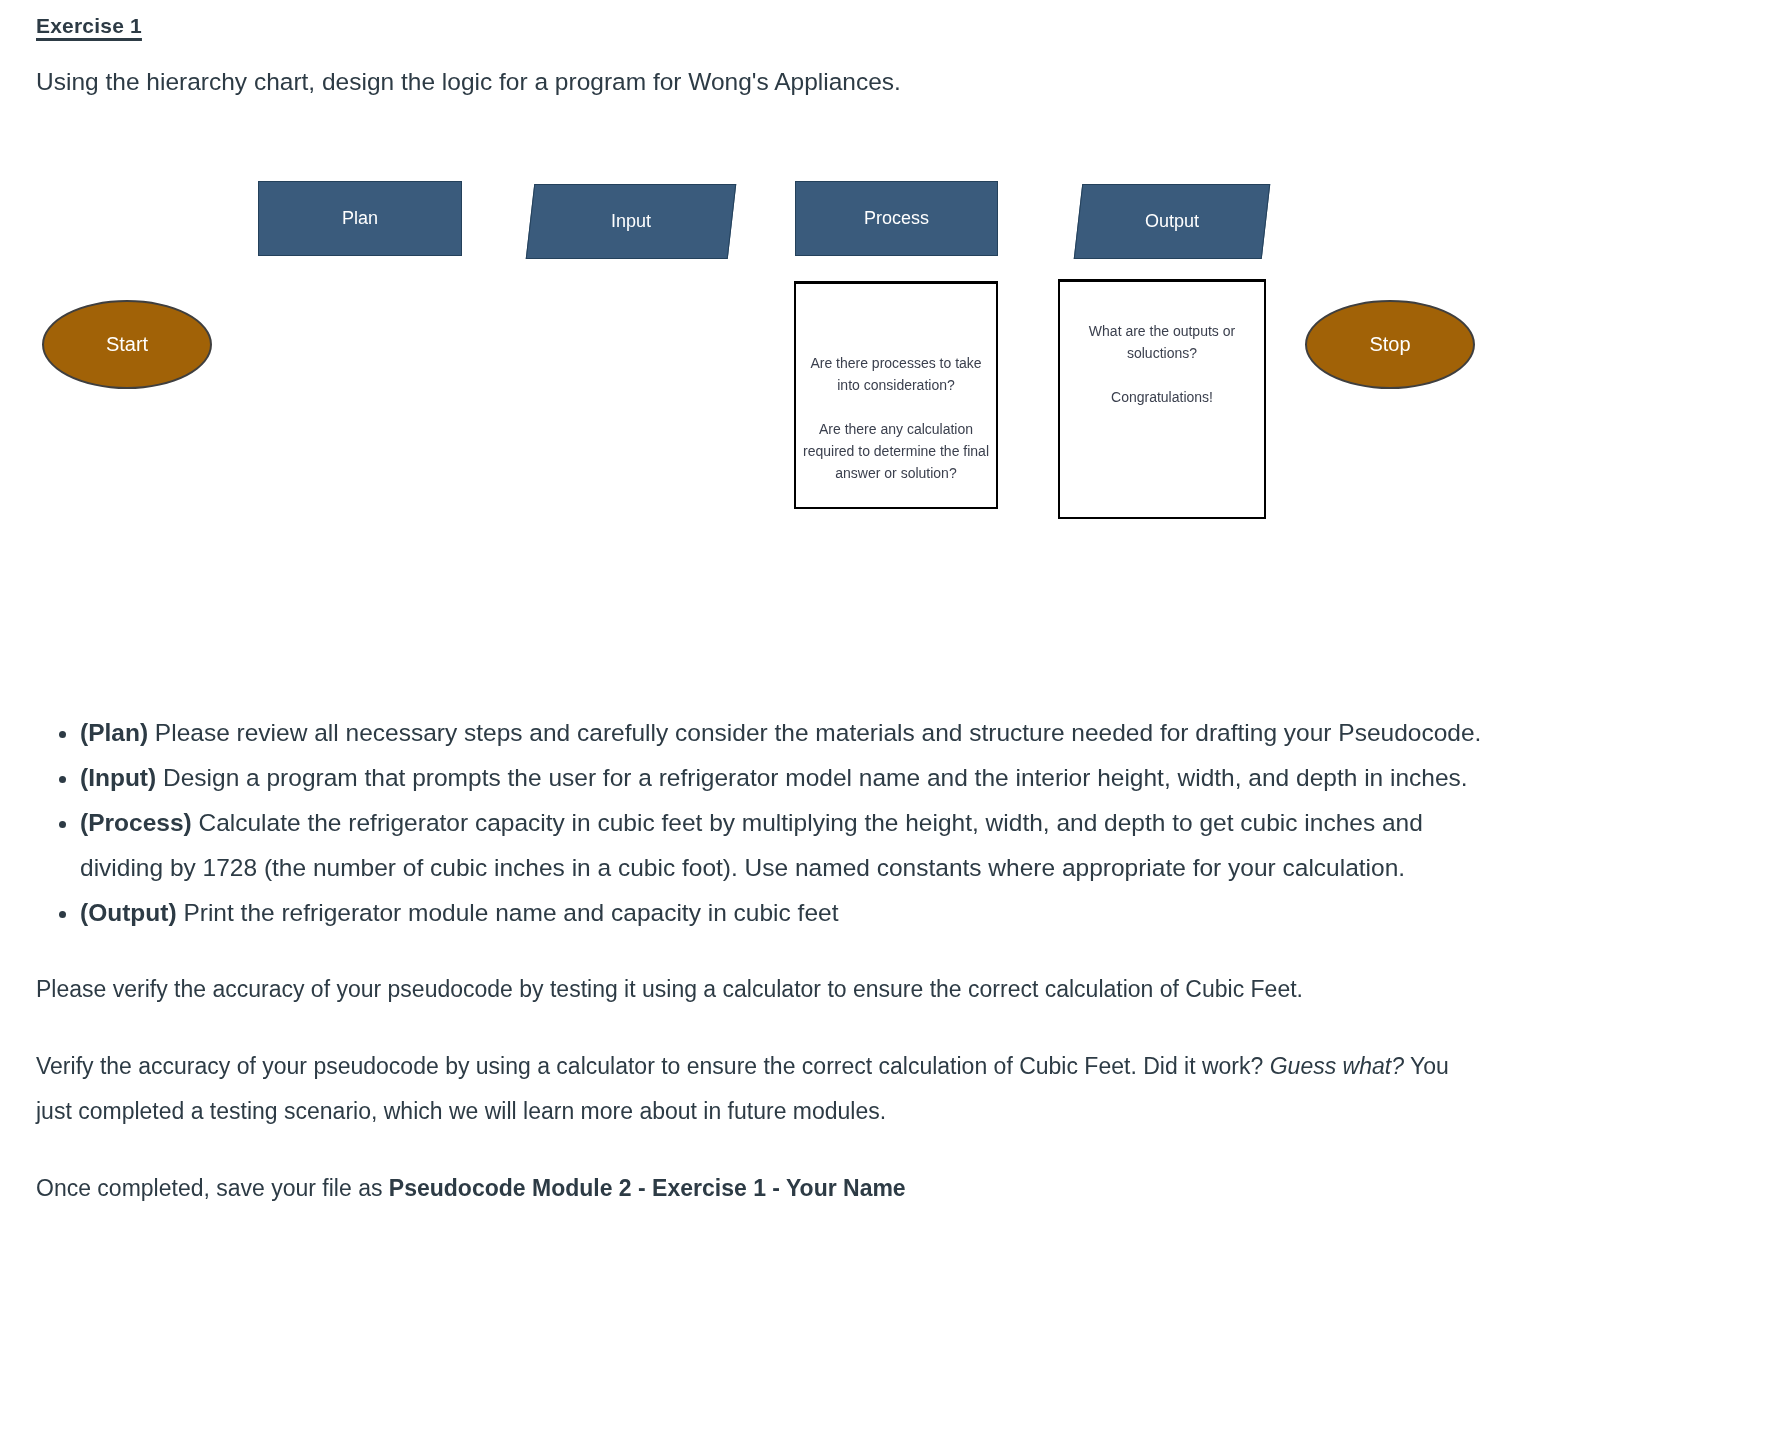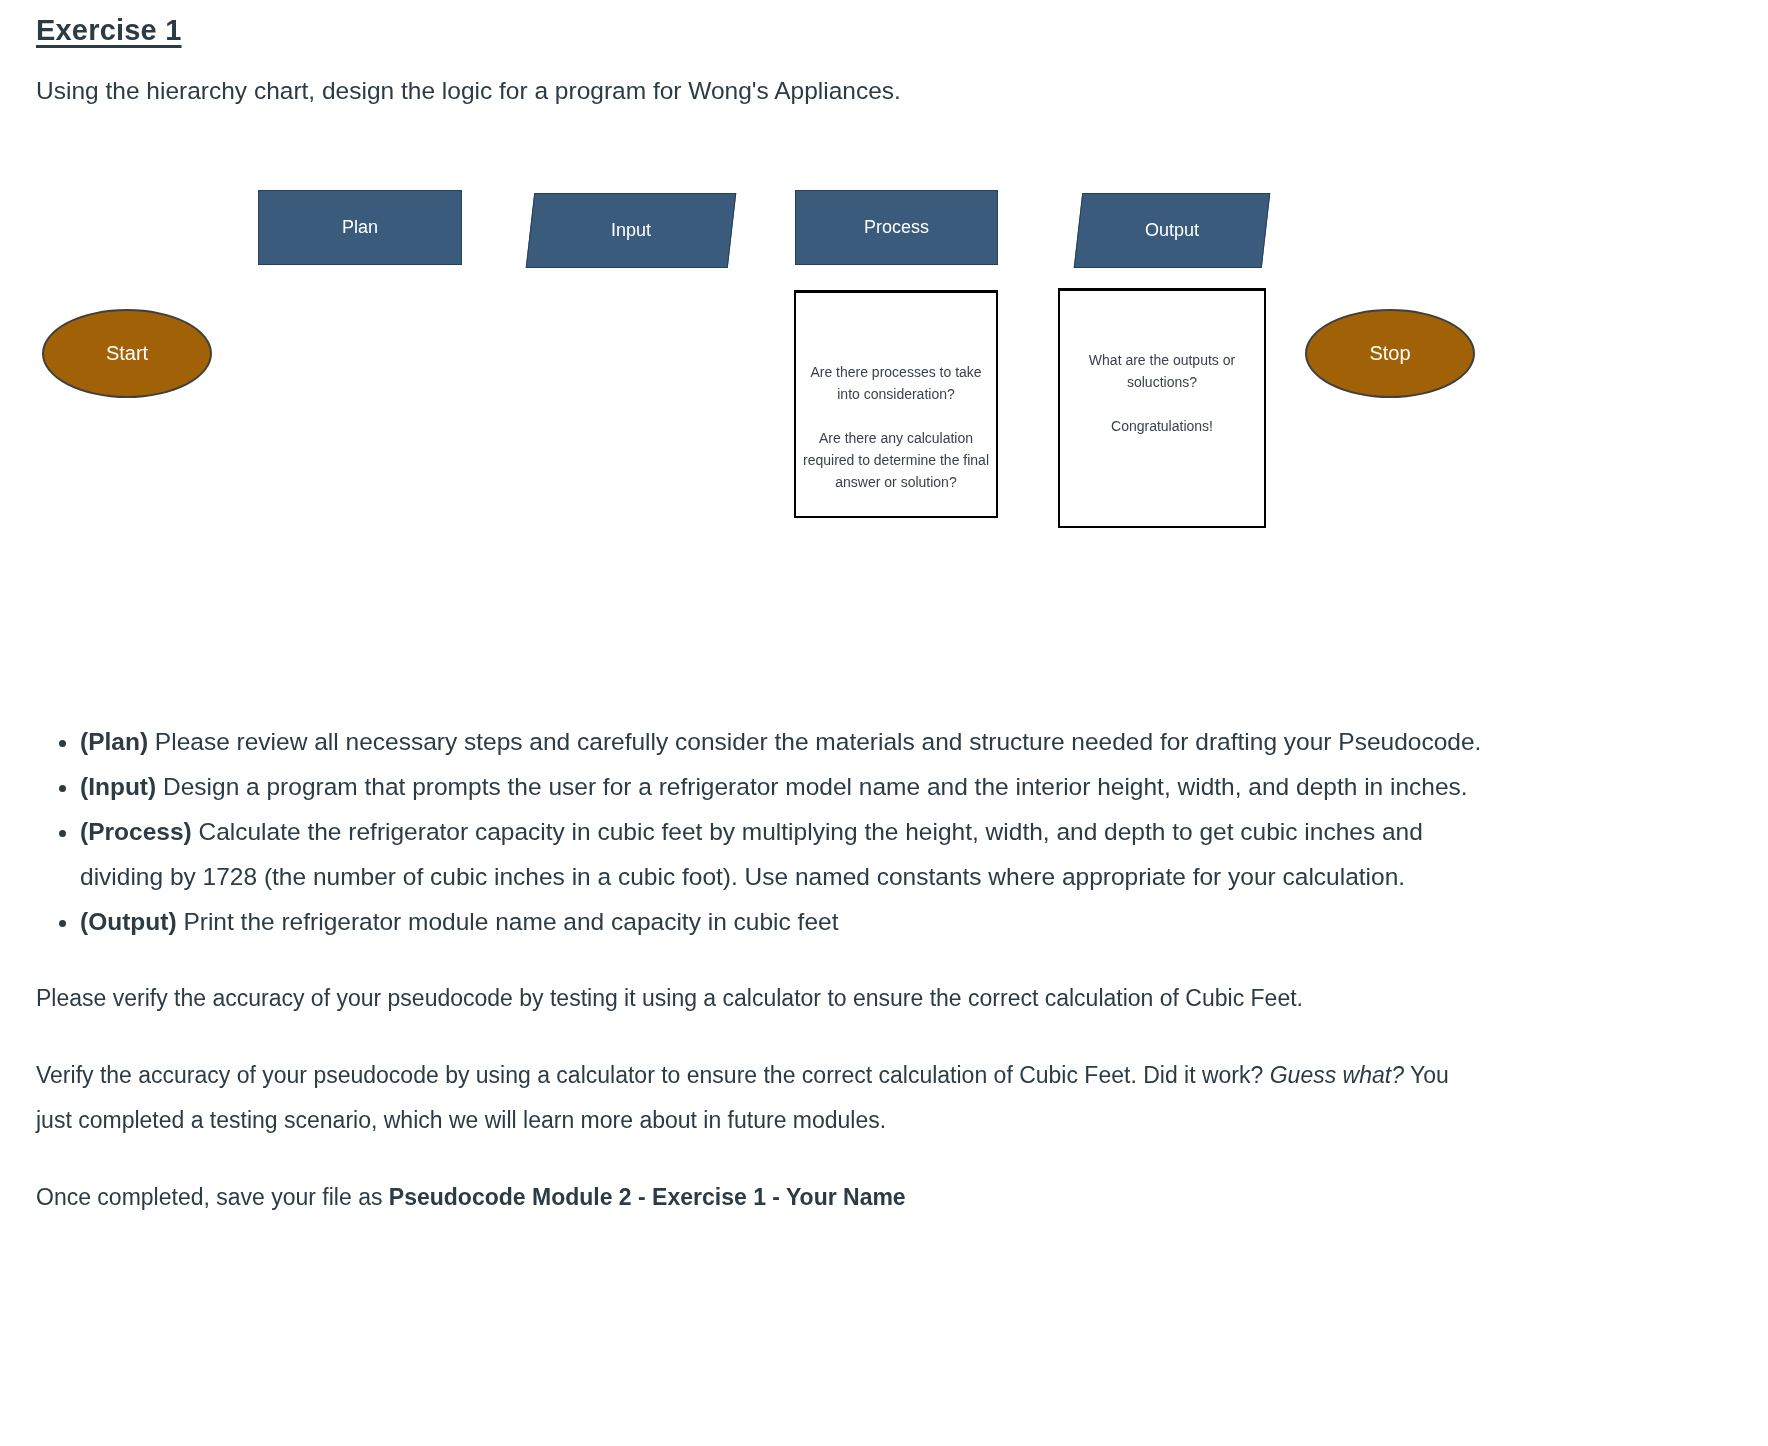--- a/index.html
+++ b/index.html
@@ -7,21 +7,21 @@
   body {
     width: 1768px; height: 1446px;
     font-family: "Liberation Sans", sans-serif;
     color: #2D3B45;
     overflow: hidden;
   }
   .page { padding: 14px 36px 20px 36px; position: relative; }
 
   
   .title {
-    font-size: 29px; font-weight: bold;
+    font-size: 21px; font-weight: bold;
     text-decoration: underline;
     text-underline-offset: 5px;
     text-decoration-thickness: 2.5px;
     letter-spacing: 0.2px;
   }
 
   .intro {
     margin-top: 28px;
     font-size: 24.5px;
     line-height: 32px;
@@ -60,21 +60,21 @@
     border-top-width: 3.5px;
     color: #3B404E;
     font-size: 14px; line-height: 22px;
     text-align: center;
     padding: 48px 6px 8px 6px;
   }
   .body-box p { margin-bottom: 22px; }
   .box-plan    { left: 220px;  top: 188px; width: 204px; height: 228px; }
   .box-input   { left: 487px;  top: 183px; width: 205px; height: 228px; }
   .box-process { left: 758px;  top: 183px; width: 204px; height: 228px; padding-top: 68px; }
-  .box-output  { left: 1022px; top: 181px; width: 208px; height: 240px; padding-top: 58px; }
+  .box-output  { left: 1022px; top: 181px; width: 208px; height: 240px; padding-top: 38px; }
 
   
   .bullet-list {
     margin-top: 0;
     padding-left: 44px;
     list-style: disc outside;
     max-width: 1460px;
   }
   .bullet-list li {
     font-size: 24.5px;

